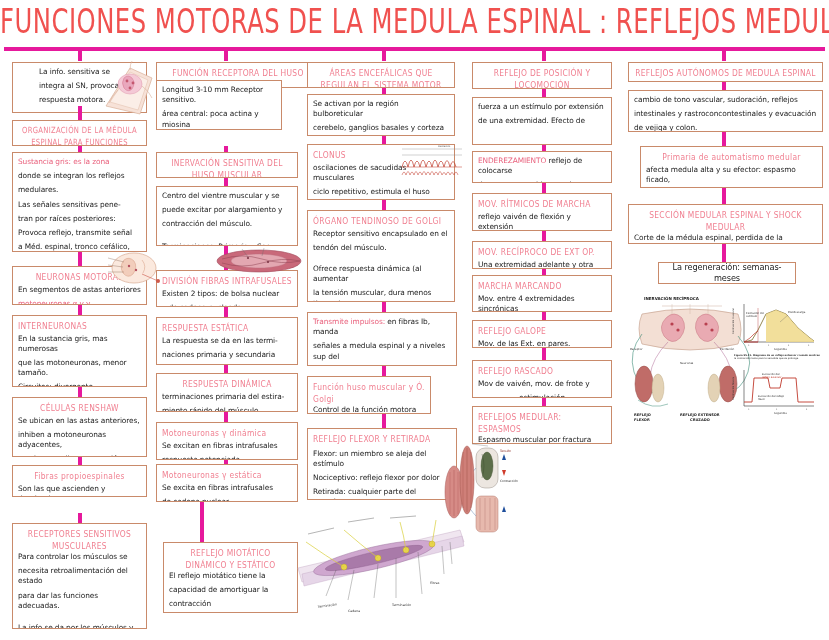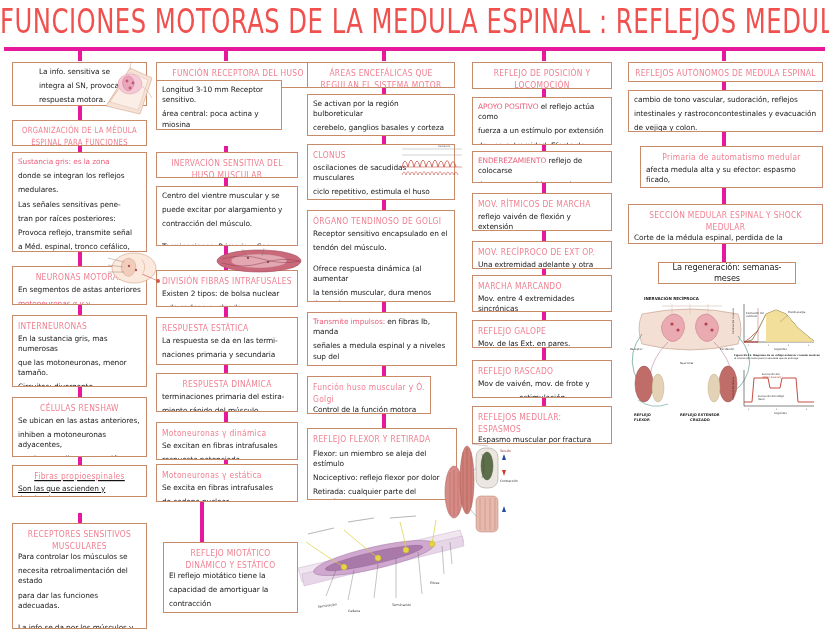--- a/index.html
+++ b/index.html
@@ -82,21 +82,21 @@
 
   <div class="title">FUNCIONES MOTORAS DE LA  MEDULA ESPINAL : REFLEJOS MEDULARES</div>
   <div class="spine-h"></div>
 
   <div class="vstem" style="left:78px;  top:51px; height:10px;"></div>
   <div class="vstem" style="left:224px; top:51px; height:10px;"></div>
   <div class="vstem" style="left:382px; top:51px; height:10px;"></div>
   <div class="vstem" style="left:542px; top:51px; height:10px;"></div>
   <div class="vstem" style="left:722px; top:51px; height:10px;"></div>
 
-  <div class="box" style="left:12px; top:62px; width:135px; height:44px;padding-left:26px;">
+  <div class="box" style="left:12px; top:62px; width:135px; height:51px;padding-left:26px;">
     <div class="body">
       <p>La info. sensitiva se</p>
       <p>integra al SN, provocando</p>
       <p>respuesta motora.</p>
     </div>
   </div>
   <div class="vstem" style="left:78px; top:106px; height:14px;"></div>
 
   <div class="box banner" style="left:12px; top:120px; width:135px; height:26px;">
     <div class="hdr sm">ORGANIZACIÓN DE LA MÉDULA ESPINAL PARA FUNCIONES MOTOR</div>
@@ -141,21 +141,21 @@
     <div class="hdr">CÉLULAS RENSHAW</div>
     <div class="body">
       <p>Se ubican en las astas anteriores,</p>
       <p>inhiben a motoneuronas adyacentes,</p>
       <p>ayudan a realizar una acción deter-</p>
 
     </div>
   </div>
   <div class="vstem" style="left:78px; top:457px; height:8px;"></div>
 
-  <div class="box" style="left:12px; top:465px; width:135px; height:32px;text-decoration:underline;">
+  <div class="box" style="left:12px; top:465px; width:135px; height:32px;">
     <div class="hdr">Fibras propioespinales</div>
     <div class="body">
       <p>Son las que ascienden y descienden</p>
       <p>de la médula espinal. Transmiten</p>
 
     </div>
   </div>
   <div class="vstem" style="left:78px; top:513px; height:10px;"></div>
 
   <div class="box" style="left:12px; top:523px; width:135px; height:106px;">
@@ -322,21 +322,20 @@
     </div>
   </div>
 
   <div class="box banner" style="left:472px; top:62px; width:140px; height:27px;">
     <div class="hdr">REFLEJO DE POSICIÓN Y LOCOMOCIÓN</div>
   </div>
   <div class="vstem" style="left:542px; top:89px; height:8px;"></div>
 
   <div class="box" style="left:472px; top:97px; width:140px; height:48px;">
     <div class="body">
-      <p><span class="ink">APOYO POSITIVO</span> <span>el reflejo actúa como</span></p>
       <p>fuerza  a un estímulo por extensión</p>
       <p>de una extremidad. Efecto de</p>
 
     </div>
   </div>
   <div class="vstem" style="left:542px; top:145px; height:6px;"></div>
 
   <div class="box" style="left:472px; top:151px; width:140px; height:32px;">
     <div class="body">
       <p><span class="ink">ENDEREZAMIENTO</span> <span>reflejo de colocarse</span></p>

